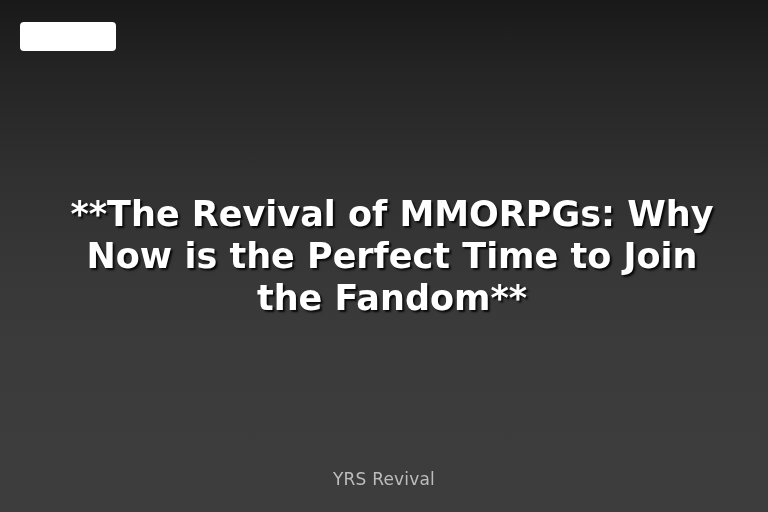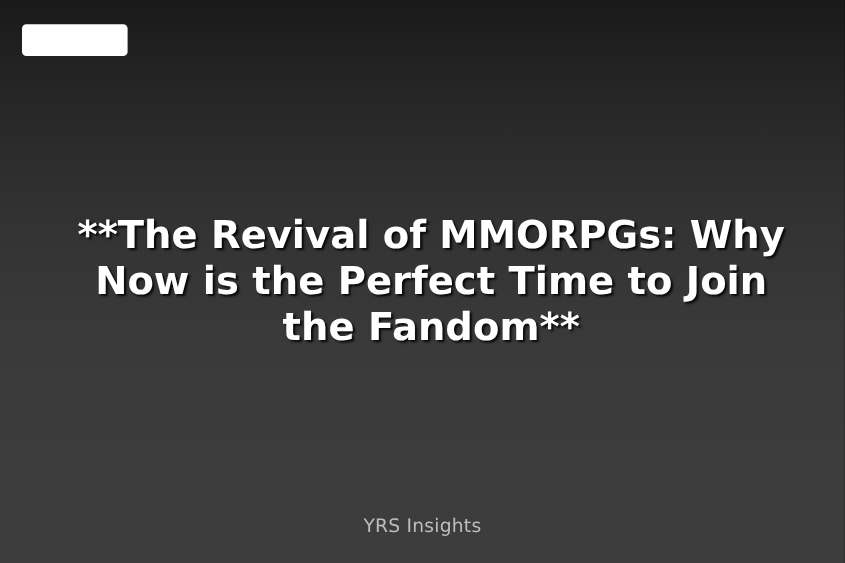--- a/index.html
+++ b/index.html
@@ -107,16 +107,16 @@
 
   <div class="logo-box">
     <span class="logo-text"></span>
   </div>
 
   <div class="headline-wrap">
     <h1 class="headline">**The Revival of MMORPGs: Why Now is the Perfect Time to Join the Fandom**</h1>
   </div>
 
   <div class="footer">
-    <span class="footer-text">YRS Insights</span>
+    <span class="footer-text">YRS Revival</span>
   </div>
 
 </div>
 
 </body></html>

